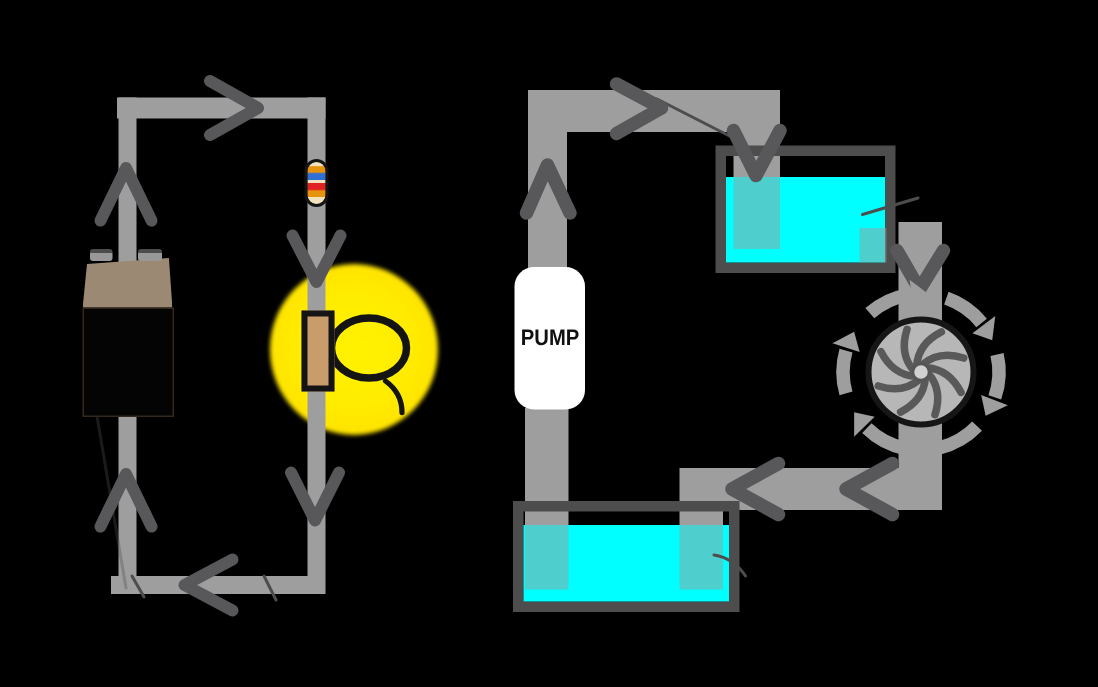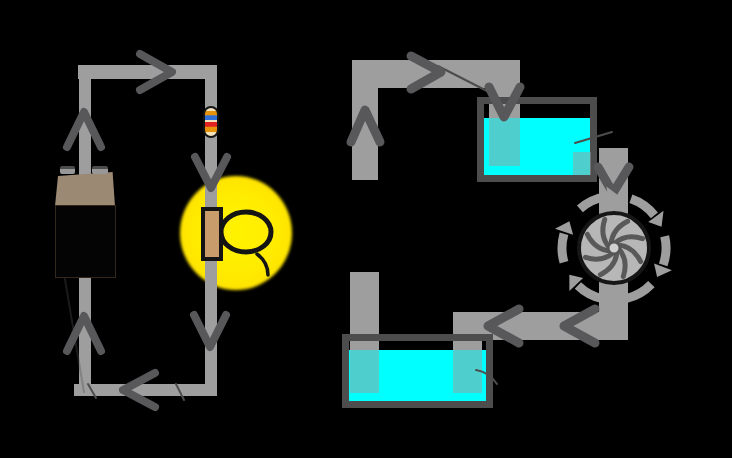--- a/index.html
+++ b/index.html
@@ -144,14 +144,17 @@
   <div>
     <div class="terminal" style="left:60px;top:166px;width:15px;"></div>
     <div class="terminal" style="left:92px;top:166px;width:16px;"></div>
     <div id="battery-top"></div>
     <div id="battery-body"></div>
   </div>
 
   <div id="resistor"></div>
   <div id="bulb-base"></div>
 
+  <div id="pump">
+    <span>PUMP</span>
+  </div>
 
 </div>
 
 </body></html>

